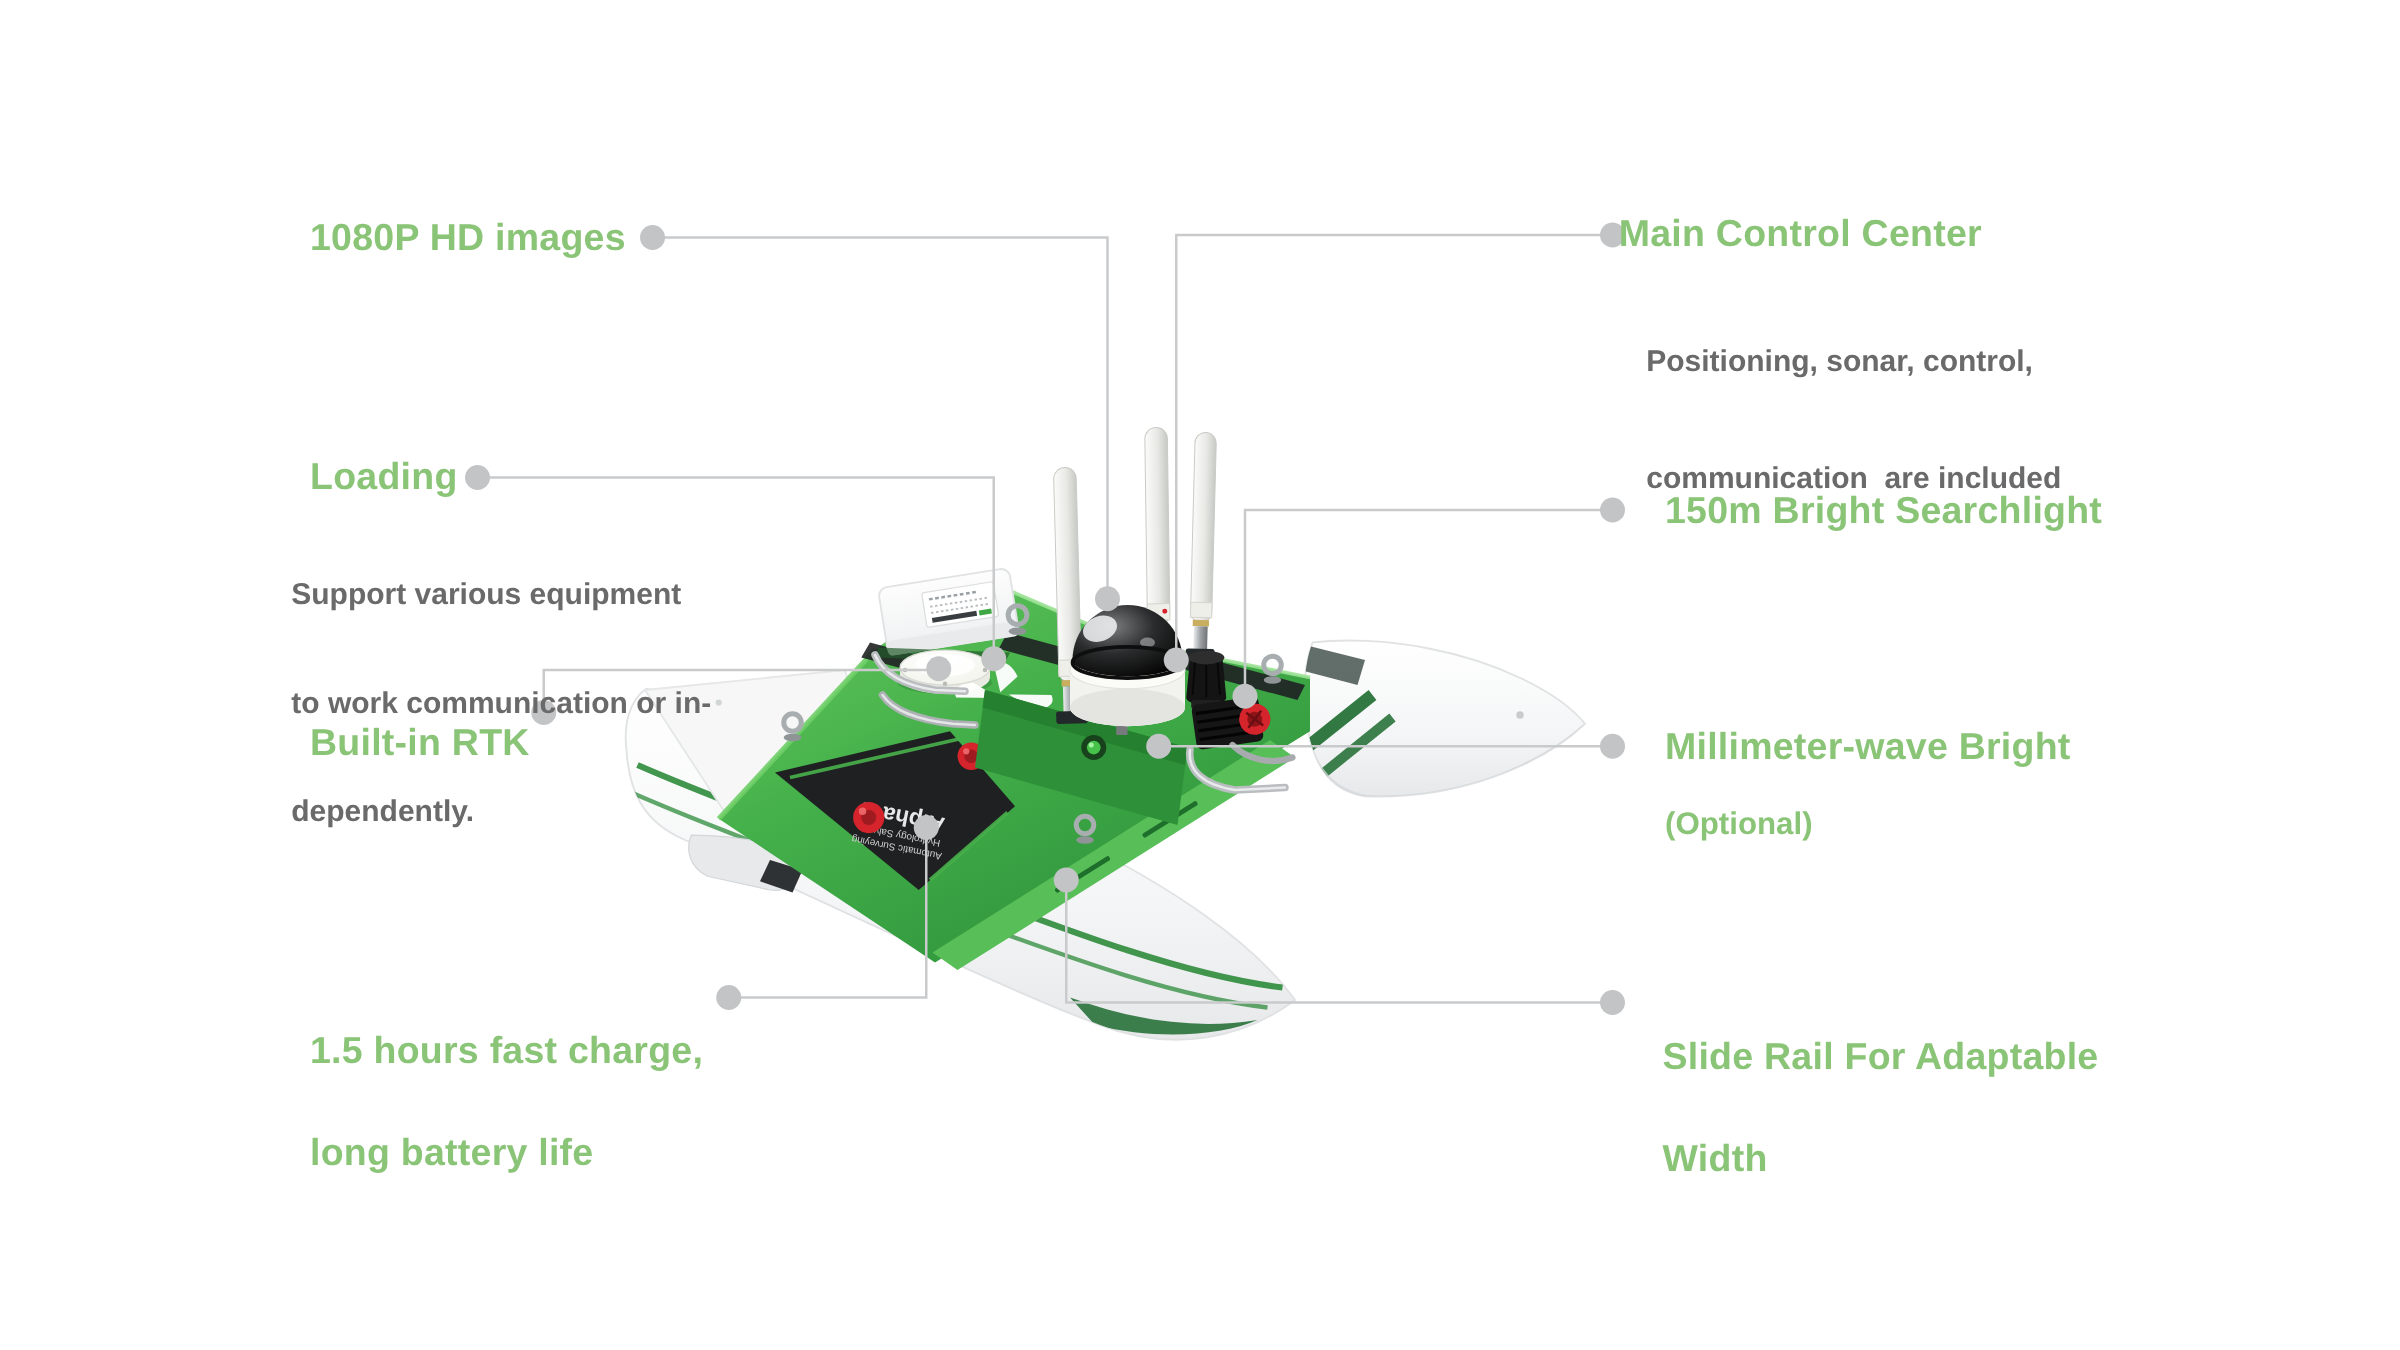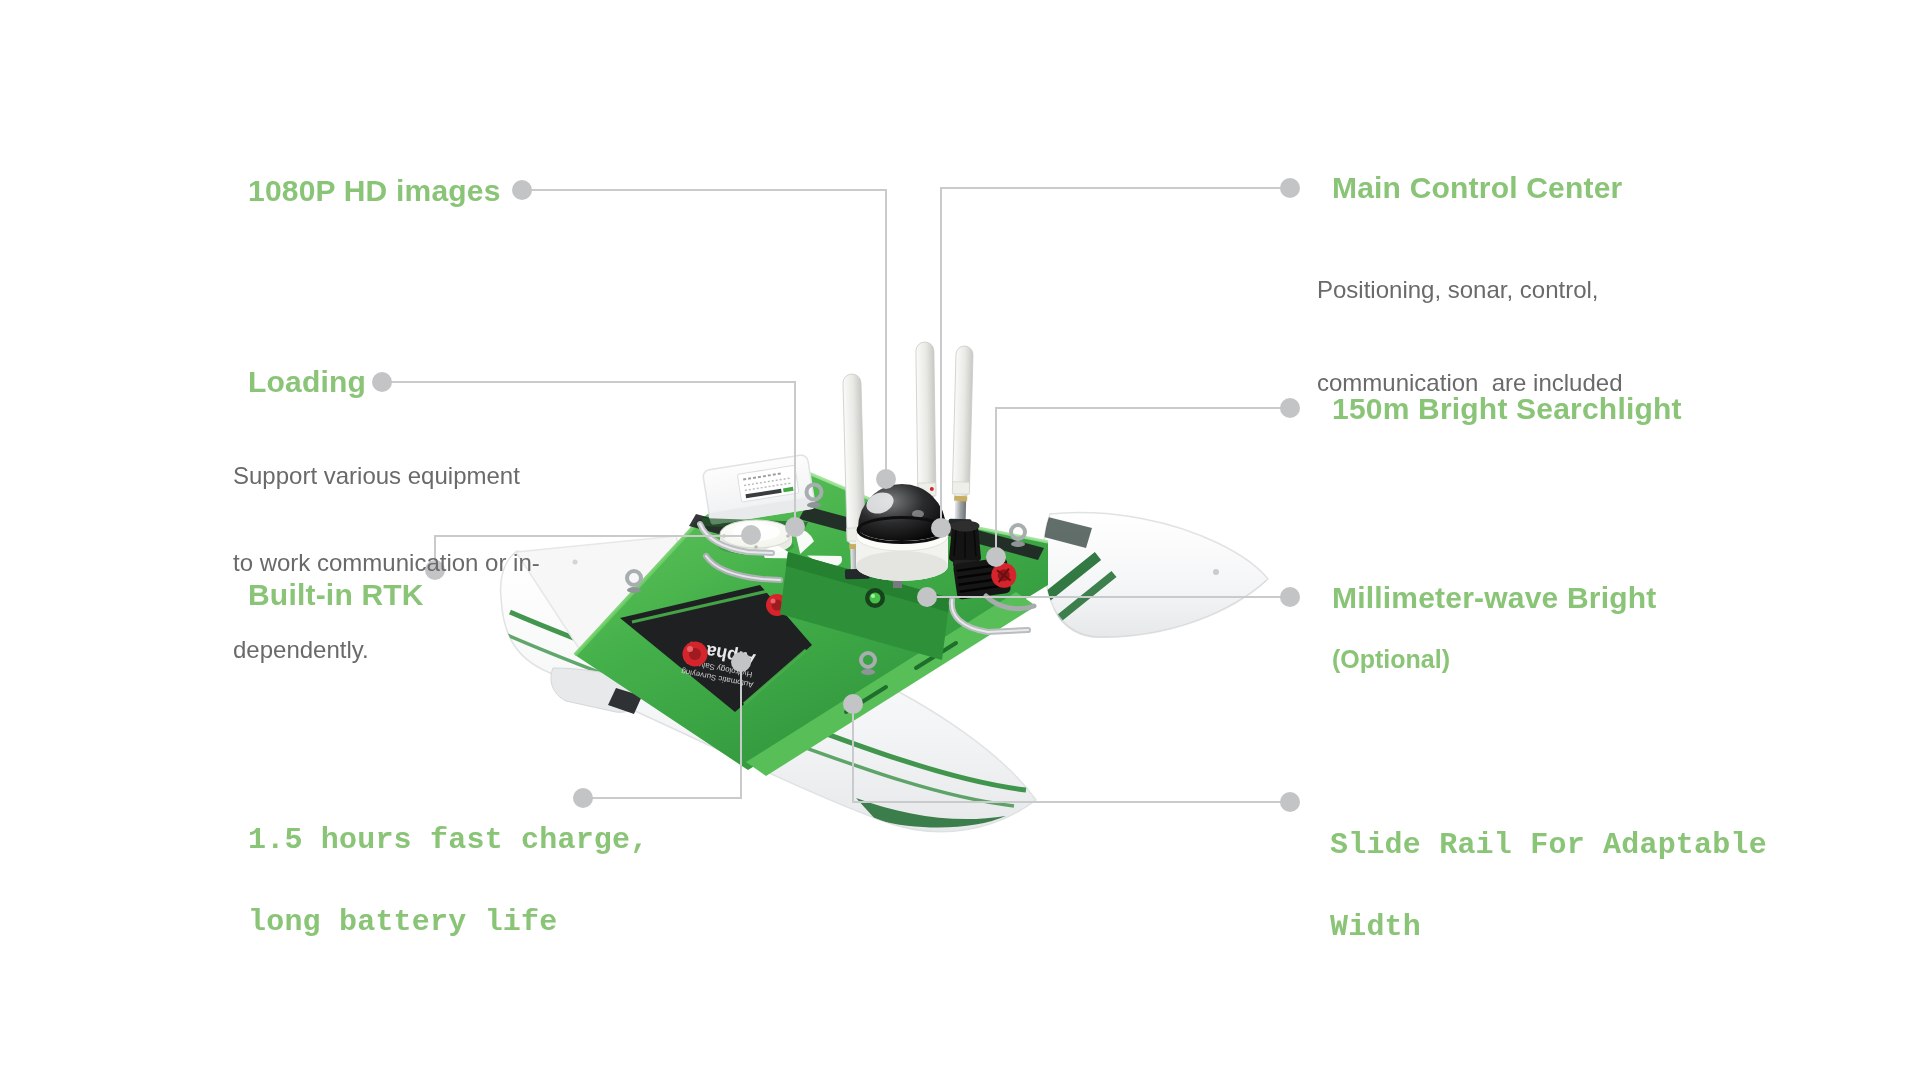--- a/index.html
+++ b/index.html
@@ -13,35 +13,35 @@
     position:relative;width:1920px;height:1080px;background:#ffffff;
     font-family:"Liberation Sans",sans-serif;overflow:hidden;
   }
   #boat-svg{position:absolute;left:0;top:0;width:1920px;height:1080px;}
   .callout{position:absolute;white-space:pre-line;}
   .callout-title{
     font-weight:700;font-size:30px;line-height:38px;color:var(--accent_green);
     letter-spacing:0.2px;
     margin-left:15px;
   }
-  .callout-title.two-line{line-height:41px;font-family:Liberation Mono, monospace;}
+  .callout-title.two-line{line-height:41px;}
   .callout-sub{
-    font-weight:400;font-size:24px;line-height:29px;color:var(--text_gray);
+    font-weight:700;font-size:24px;line-height:29px;color:var(--text_gray);
     white-space:pre-wrap;
   }
   .callout-opt{
     font-weight:700;font-size:25px;line-height:30px;color:var(--accent_green);
   }
   
   #lbl-hd      {left:233px;  top:172px;}
   #lbl-loading {left:233px;  top:363px;}
   #lbl-loading-desc{left:233px; top:403px;}
   #lbl-rtk     {left:233px;  top:576px;}
   #lbl-battery {left:233px;  top:779px;}
-  #lbl-main    {left:1317px; top:169px;}
+  #lbl-main    {left:1280px; top:169px;}
   #lbl-main-desc{left:1317px; top:212px; line-height:31px;}
   #lbl-search  {left:1317px; top:390px;}
   #lbl-radar   {left:1317px; top:579px;}
   #lbl-radar-opt{left:1332px; top:644px;text-align:center;}
   #lbl-slide   {left:1315px; top:784px;}
 </style>
 </head>
 <body>
 
 <div id="stage">

